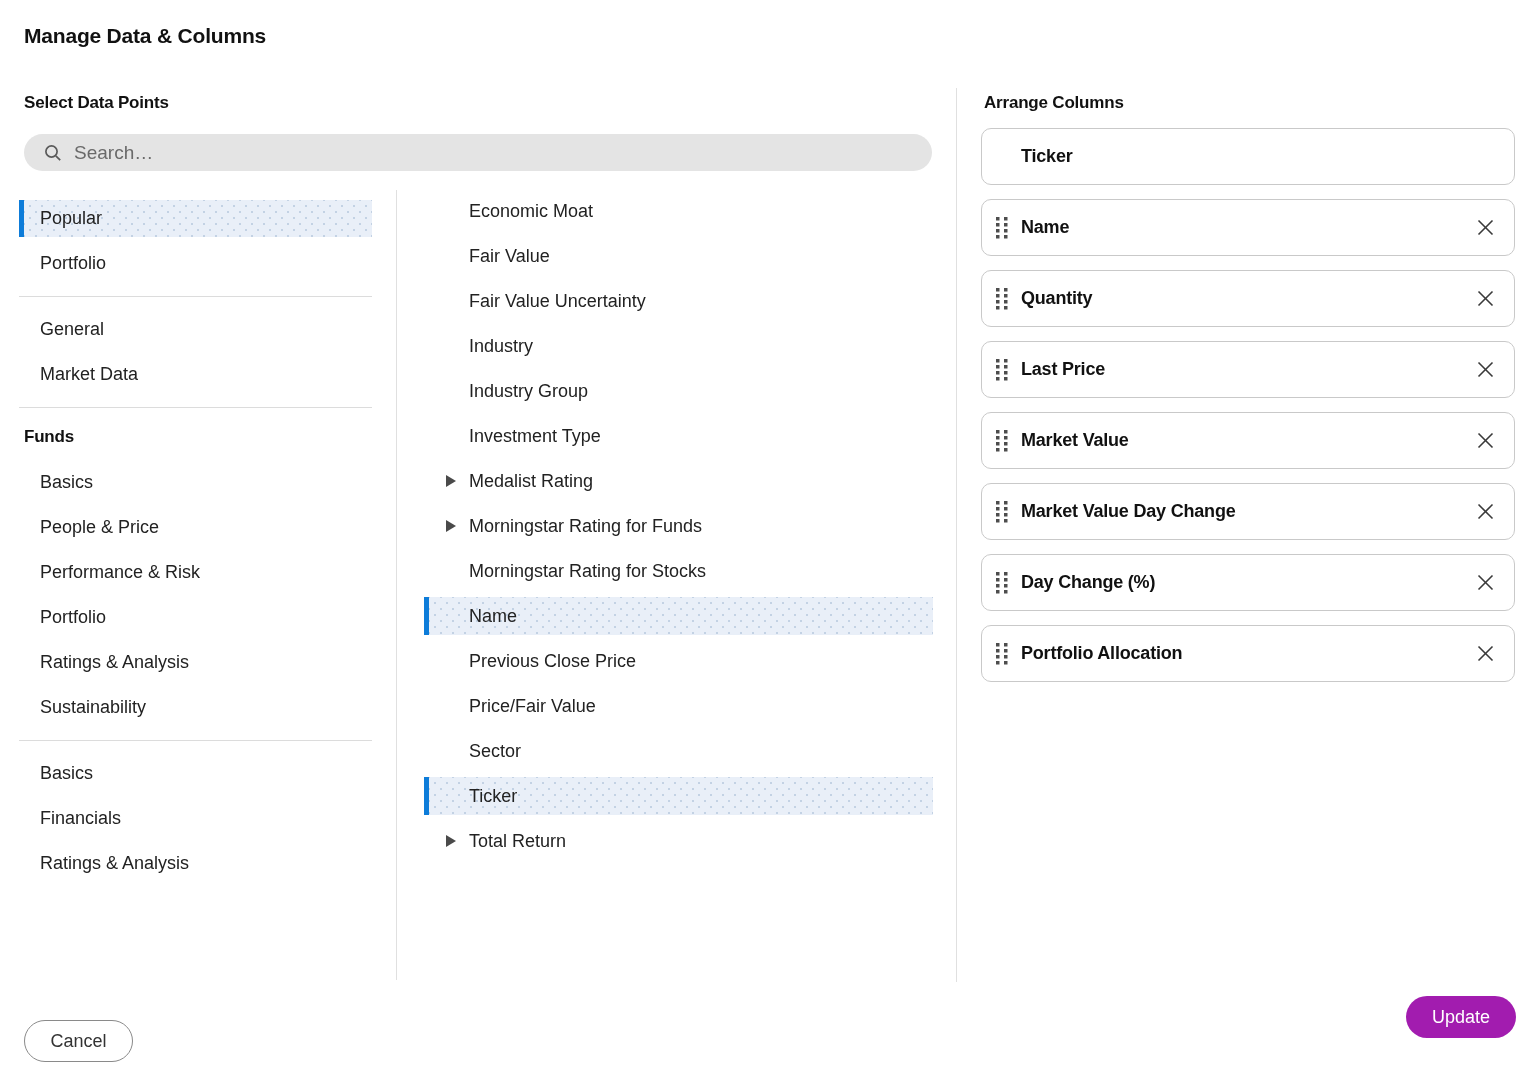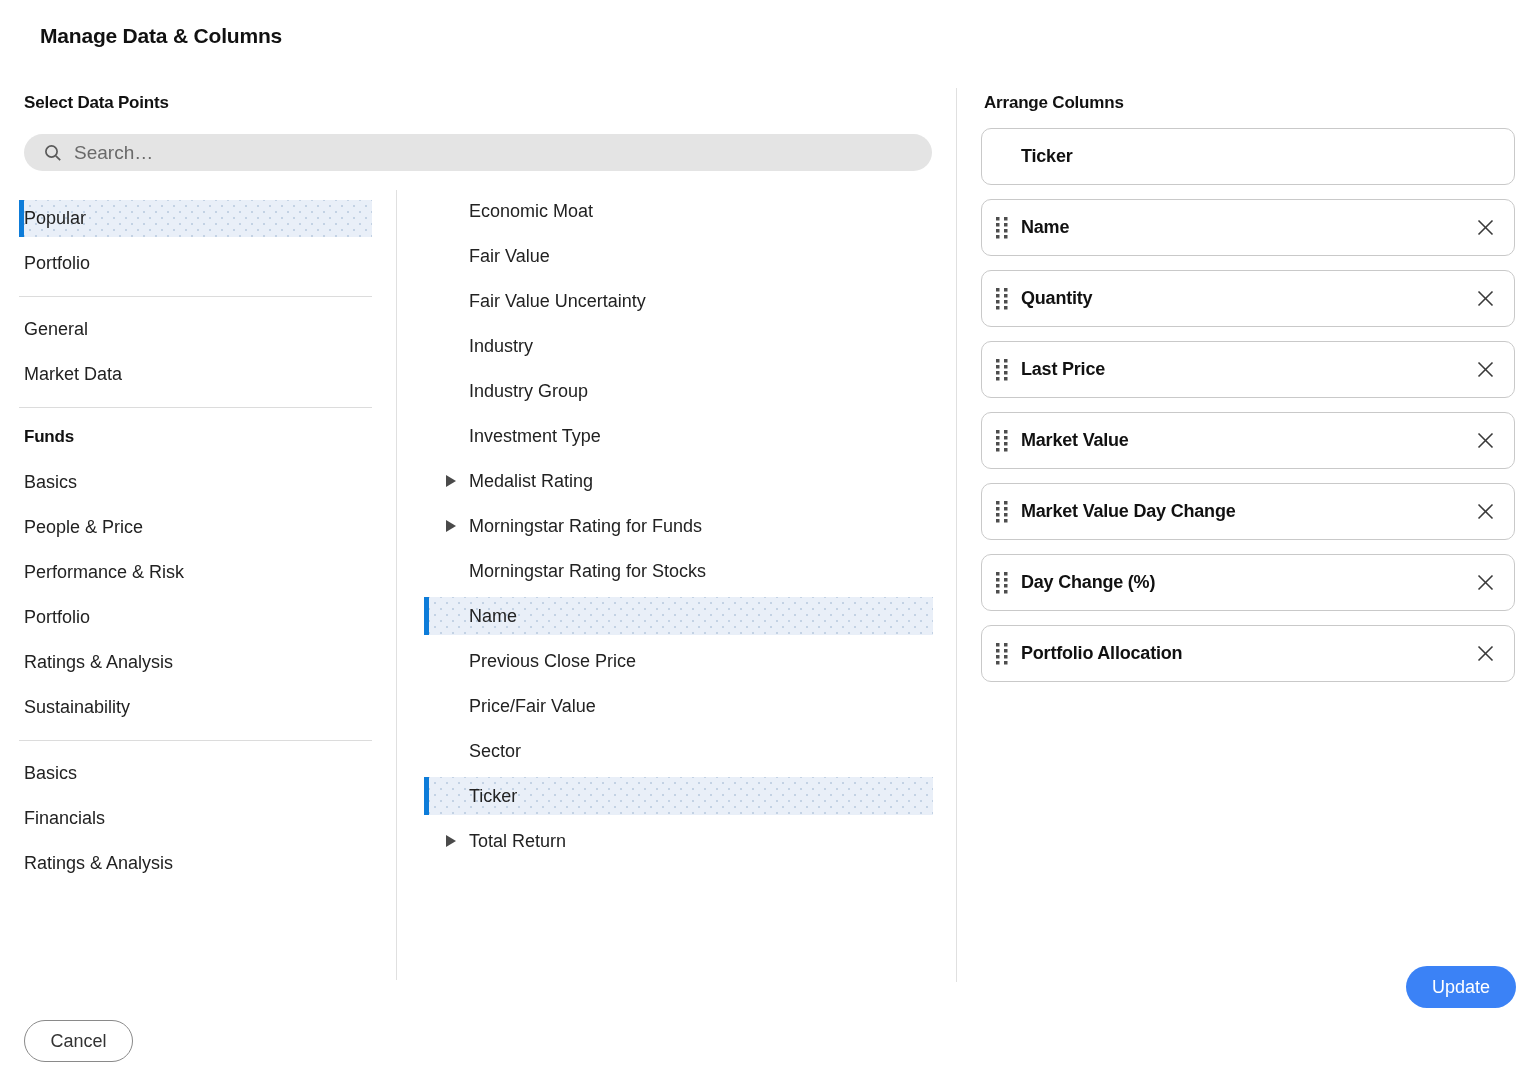--- a/index.html
+++ b/index.html
@@ -2,21 +2,21 @@
 <html><head>
 <meta charset="utf-8">
 <style>
   html,body{margin:0;padding:0;}
   body{
     width:1536px;height:1086px;position:relative;background:#fff;
     font-family:"Liberation Sans",sans-serif;color:#1a1a1a;overflow:hidden;
   }
   .dialog-title{
     position:absolute;left:24px;top:24px;font-size:21px;font-weight:bold;
-    letter-spacing:-0.2px;color:#111;margin-left:16px;
+    letter-spacing:-0.2px;color:#111;
   }
   .section-title{
     position:absolute;font-size:17px;font-weight:bold;color:#111;letter-spacing:-0.2px;
   }
   #select-title{left:24px;top:93px;}
   #arrange-title{left:984px;top:93px;text-align:right;}
   
   .search-pill{
     position:absolute;left:24px;top:134px;width:908px;height:37px;
     background:#e4e4e4;border-radius:19px;display:flex;align-items:center;
@@ -28,21 +28,21 @@
     font-family:"Liberation Sans",sans-serif;font-size:19px;color:#333;
   }
   .search-pill input::placeholder{color:#6a6a6a;opacity:1;}
   
   .vdiv{position:absolute;width:1px;background:#e0e0e0;}
   #vdiv-left{left:396px;top:190px;height:790px;}
   #vdiv-right{left:956px;top:88px;height:894px;}
   
   #sidebar-list{position:absolute;left:19px;top:200px;width:353px;}
   .side-item{
-    height:37px;display:flex;align-items:center;padding-left:0;
+    height:37px;display:flex;align-items:center;padding-left:16px;
     border-left:5px solid transparent;font-size:18px;color:#222;
     margin-bottom:8px;cursor:pointer;box-sizing:border-box;text-align:right;
   }
   .side-item.selected{border-left-color:#0d7cd9;}
   .side-header{
     font-weight:bold;font-size:17px;color:#111;height:30px;display:flex;
     align-items:center;padding-left:5px;margin:0 0 12px 0;letter-spacing:-0.2px;
   }
   .side-divider{border-top:1px solid #dcdcdc;margin:14px 0;}
   
@@ -83,22 +83,22 @@
     flex:0 0 auto;width:22px;height:22px;background:none;border:none;padding:0;
     cursor:pointer;display:flex;align-items:center;justify-content:center;
   }
   
   .cancel-btn{
     position:absolute;left:24px;top:1020px;width:109px;height:42px;
     border-radius:21px;border:1.5px solid #8a8a8a;background:#fff;
     font-family:"Liberation Sans",sans-serif;font-size:18px;color:#333;cursor:pointer;
   }
   .update-btn{
-    position:absolute;left:1406px;top:966px;width:110px;height:42px;
-    border-radius:21px;border:none;background:#3b82f6;color:#fff;
+    position:absolute;left:1406px;top:996px;width:110px;height:42px;
+    border-radius:21px;border:none;background:#a21caf;color:#fff;
     font-family:"Liberation Sans",sans-serif;font-size:18px;cursor:pointer;
   }
 </style>
 </head>
 <body>
 
 <div class="dialog-title">Manage Data &amp; Columns</div>
 
 <div class="section-title" id="select-title">Select Data Points</div>
 

